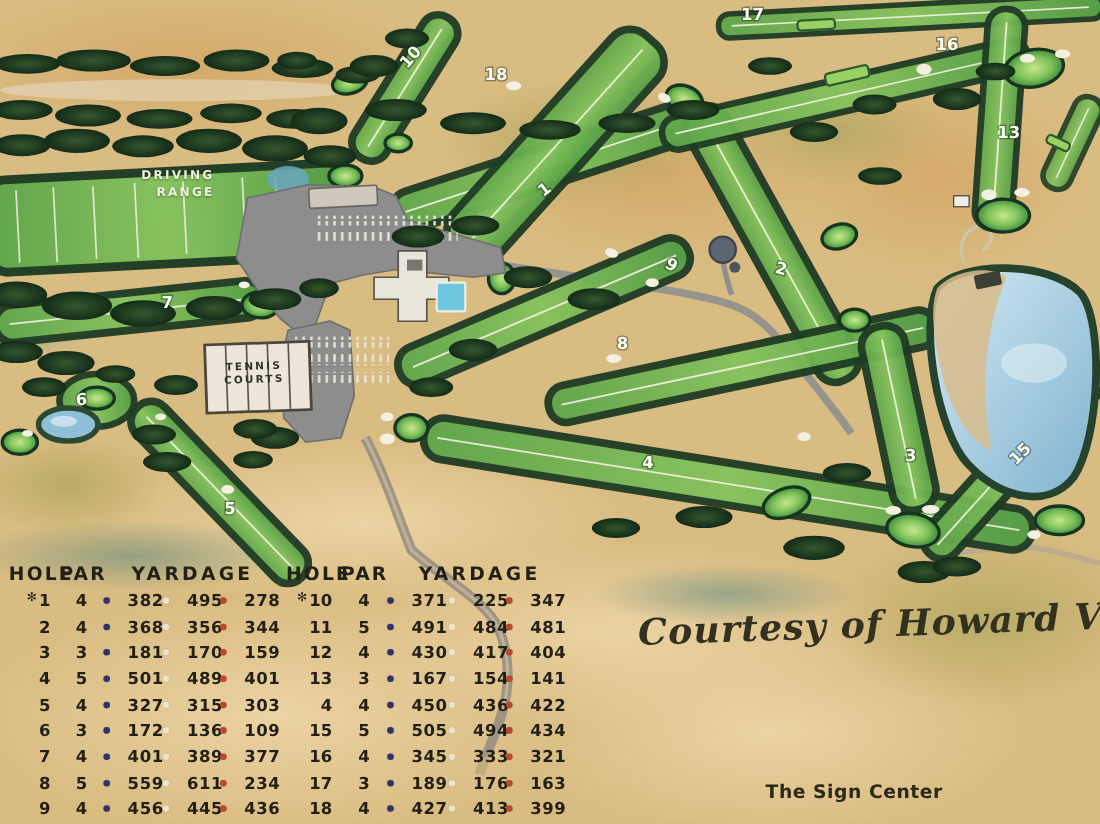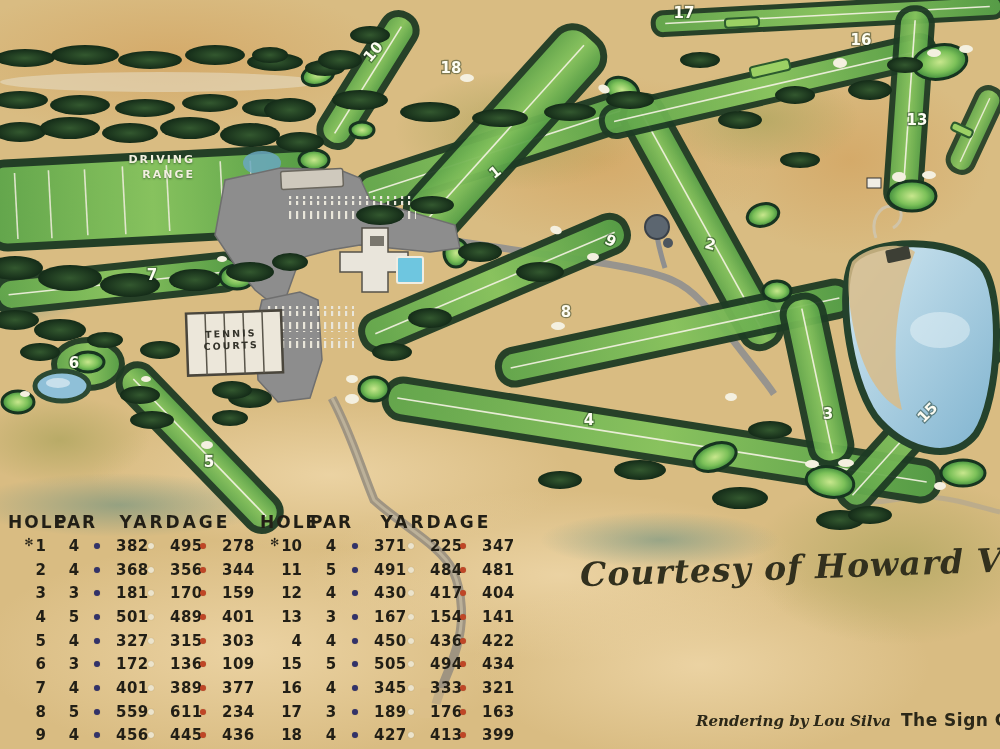--- a/index.html
+++ b/index.html
@@ -689,17 +689,16 @@
           <div class="c-yard">
             <span class="dot" style="background: rgb(191, 70, 38);"></span>
             <span>399</span>
           </div>
         </div>
       </div>
 </div>
 
 <div class="overlay courtesy">Courtesy of Howard Van Pelt</div>
 <div class="overlay credit">
-  <span class="script">Rendering by Lou Silva</span>
   <span class="studio">The Sign Center</span>
 </div>
 
 </div>
 
 </body></html>

